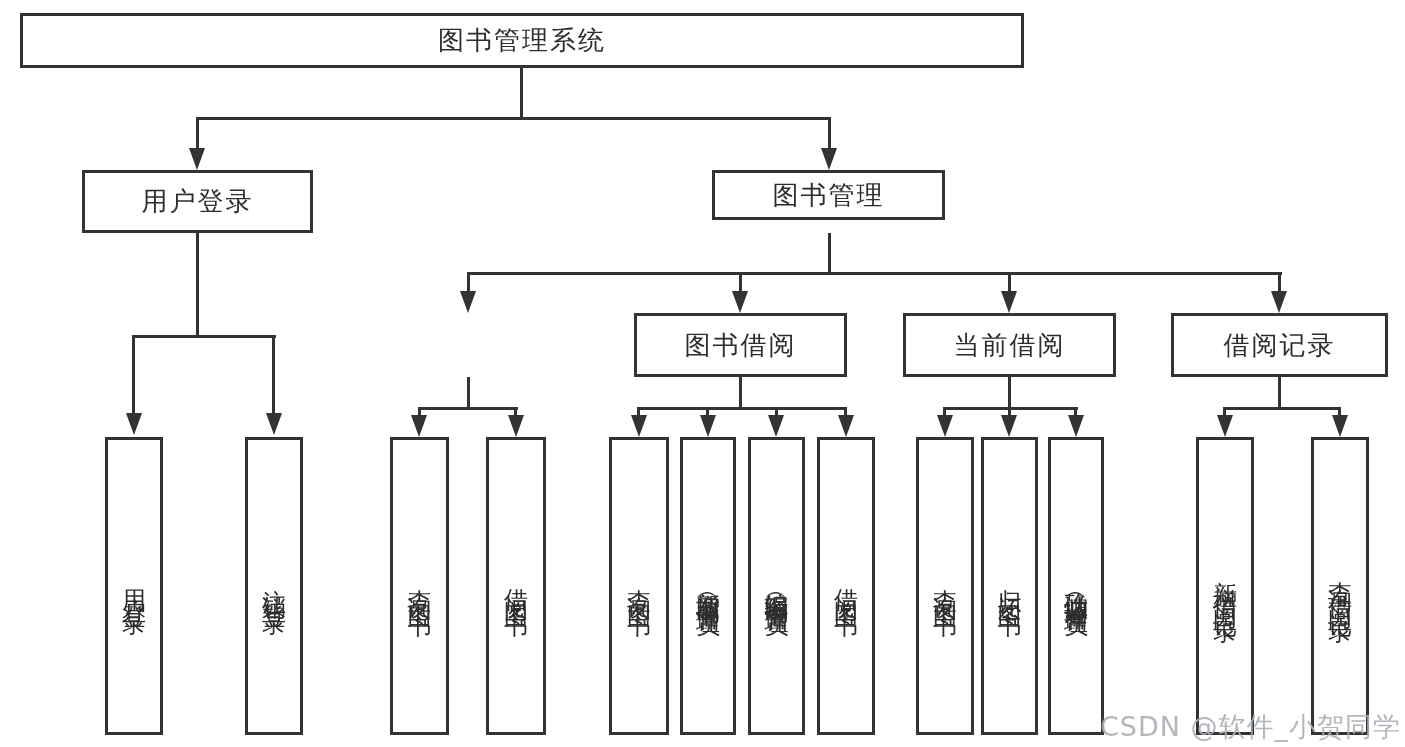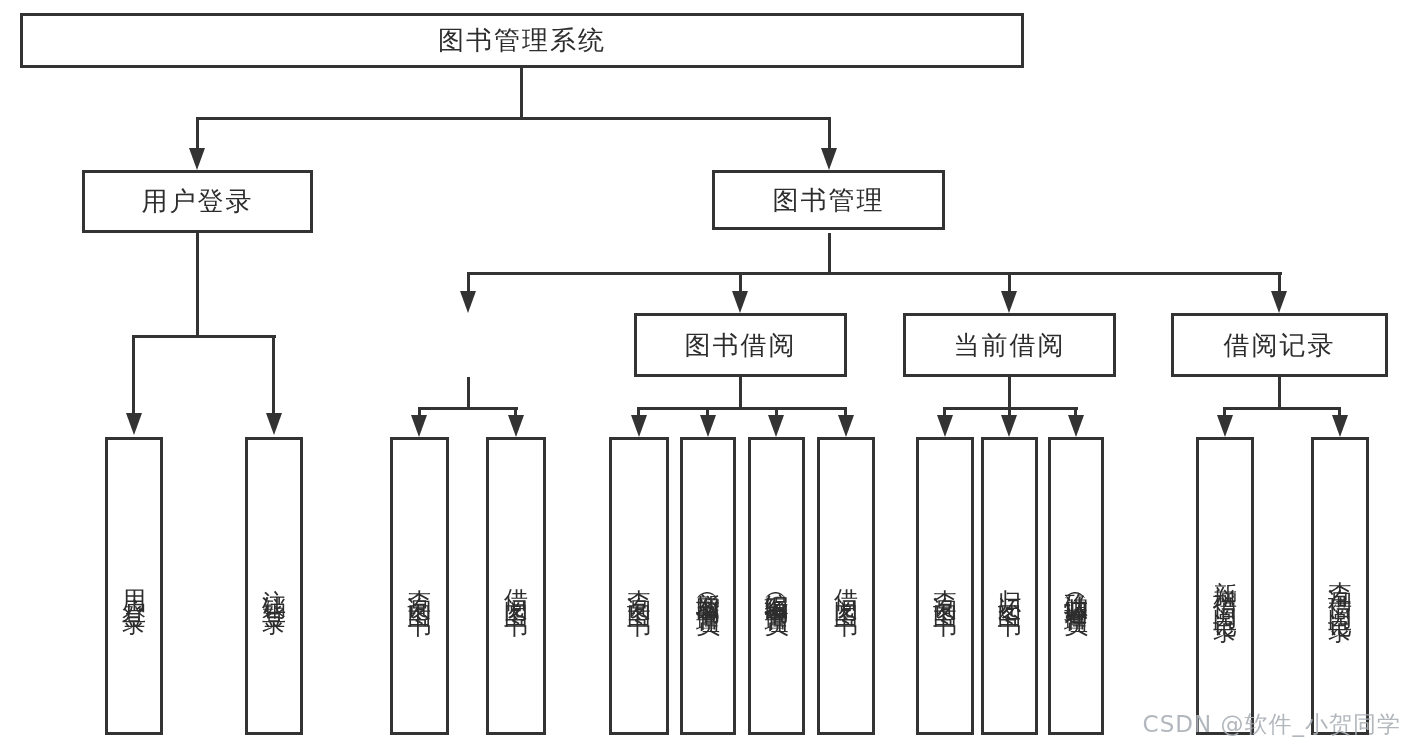--- a/index.html
+++ b/index.html
@@ -69,21 +69,21 @@
     color: var(--text);
     white-space: nowrap;
     line-height: 1;
   }
   .leaf .vtext.tight { letter-spacing: 3px; }
 
   .watermark {
     position: absolute;
     top: 709px;
     right: 4px;
-    font-size: 23px;
+    font-size: 27px;
     letter-spacing: 1px;
     color: var(--watermark);
     opacity: 0.9;
     z-index: 5;
     white-space: nowrap;
   }
 </style>
 </head>
 <body>
 
@@ -148,21 +148,21 @@
   <div class="arrowhead" style="left:1217px; top:415px;"></div>
   <div class="arrowhead" style="left:1332px; top:415px;"></div>
 
   <div class="node" style="left:20px; top:13px; width:1004px; height:55px;">
     <span>图书管理系统</span>
   </div>
 
   <div class="node" style="left:82px; top:170px; width:231px; height:63px;">
     <span>用户登录</span>
   </div>
-  <div class="node" style="left:712px; top:170px; width:233px; height:60px;">
+  <div class="node" style="left:712px; top:170px; width:233px; height:50px;">
     <span>图书管理</span>
   </div>
 
   <div class="node" style="left:634px; top:313px; width:213px; height:64px;">
     <span>图书借阅</span>
   </div>
   <div class="node" style="left:903px; top:313px; width:213px; height:64px;">
     <span>当前借阅</span>
   </div>
   <div class="node" style="left:1171px; top:313px; width:217px; height:64px;">

